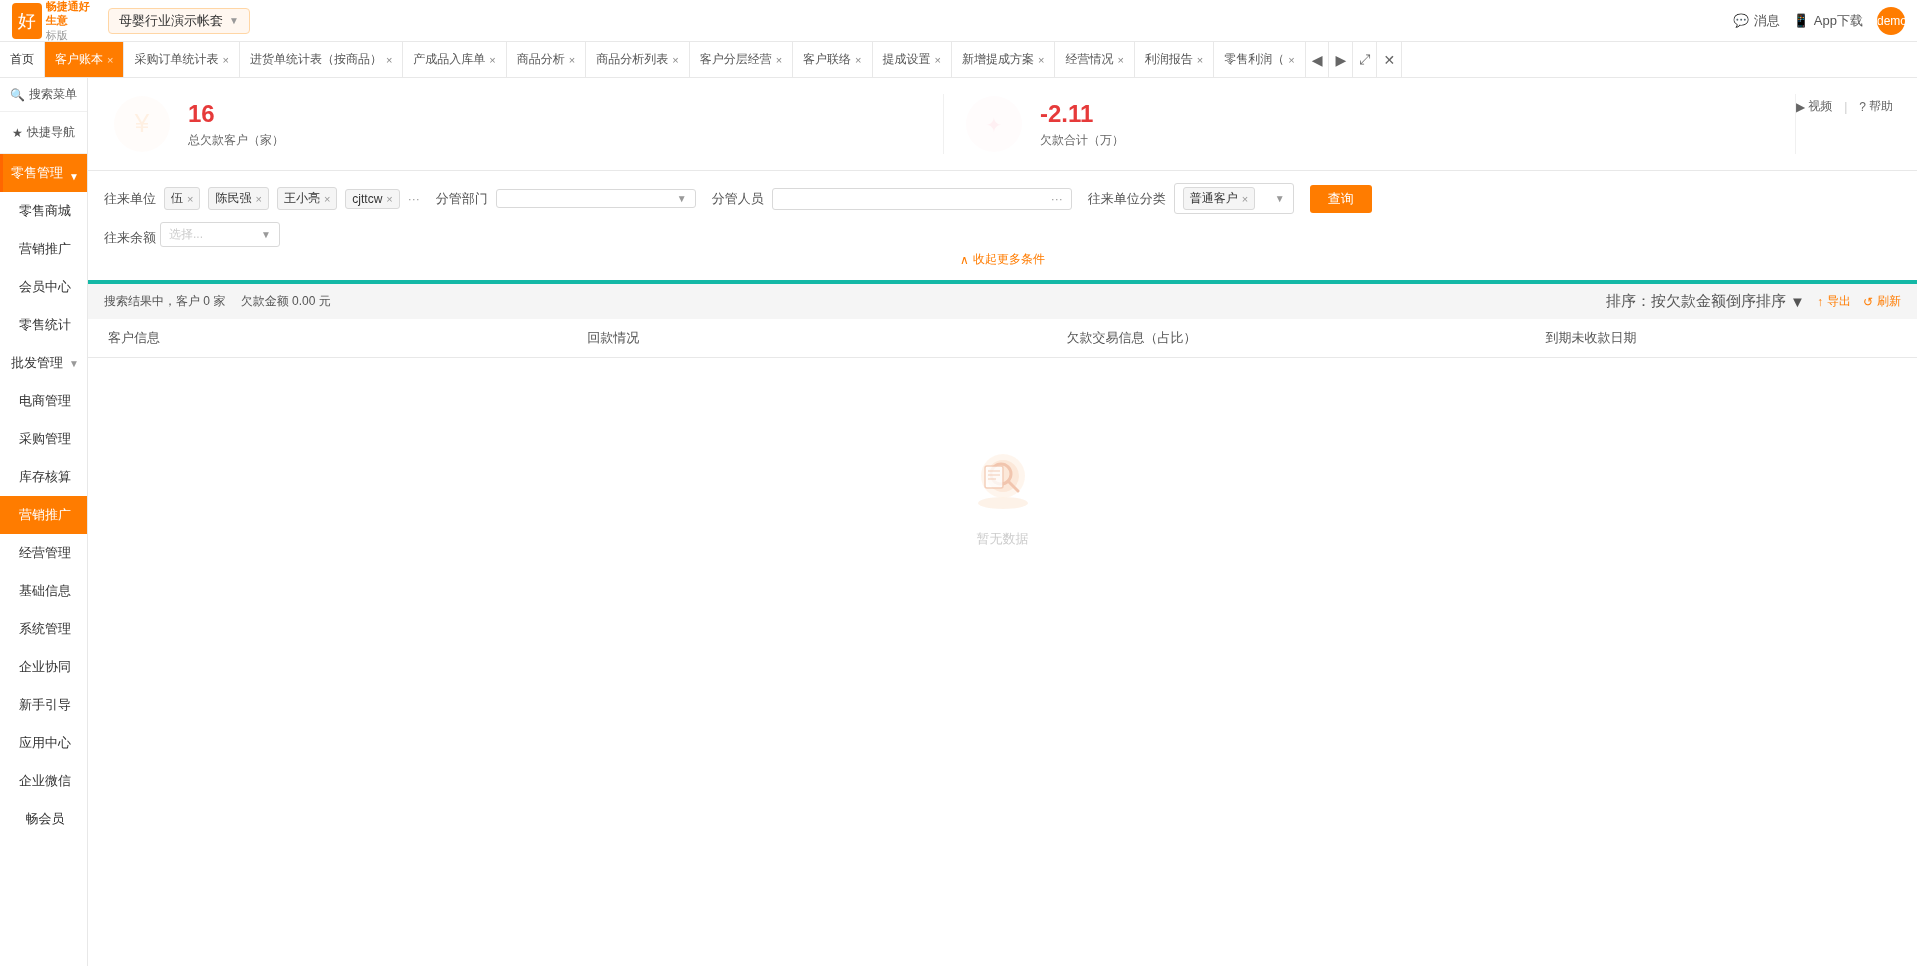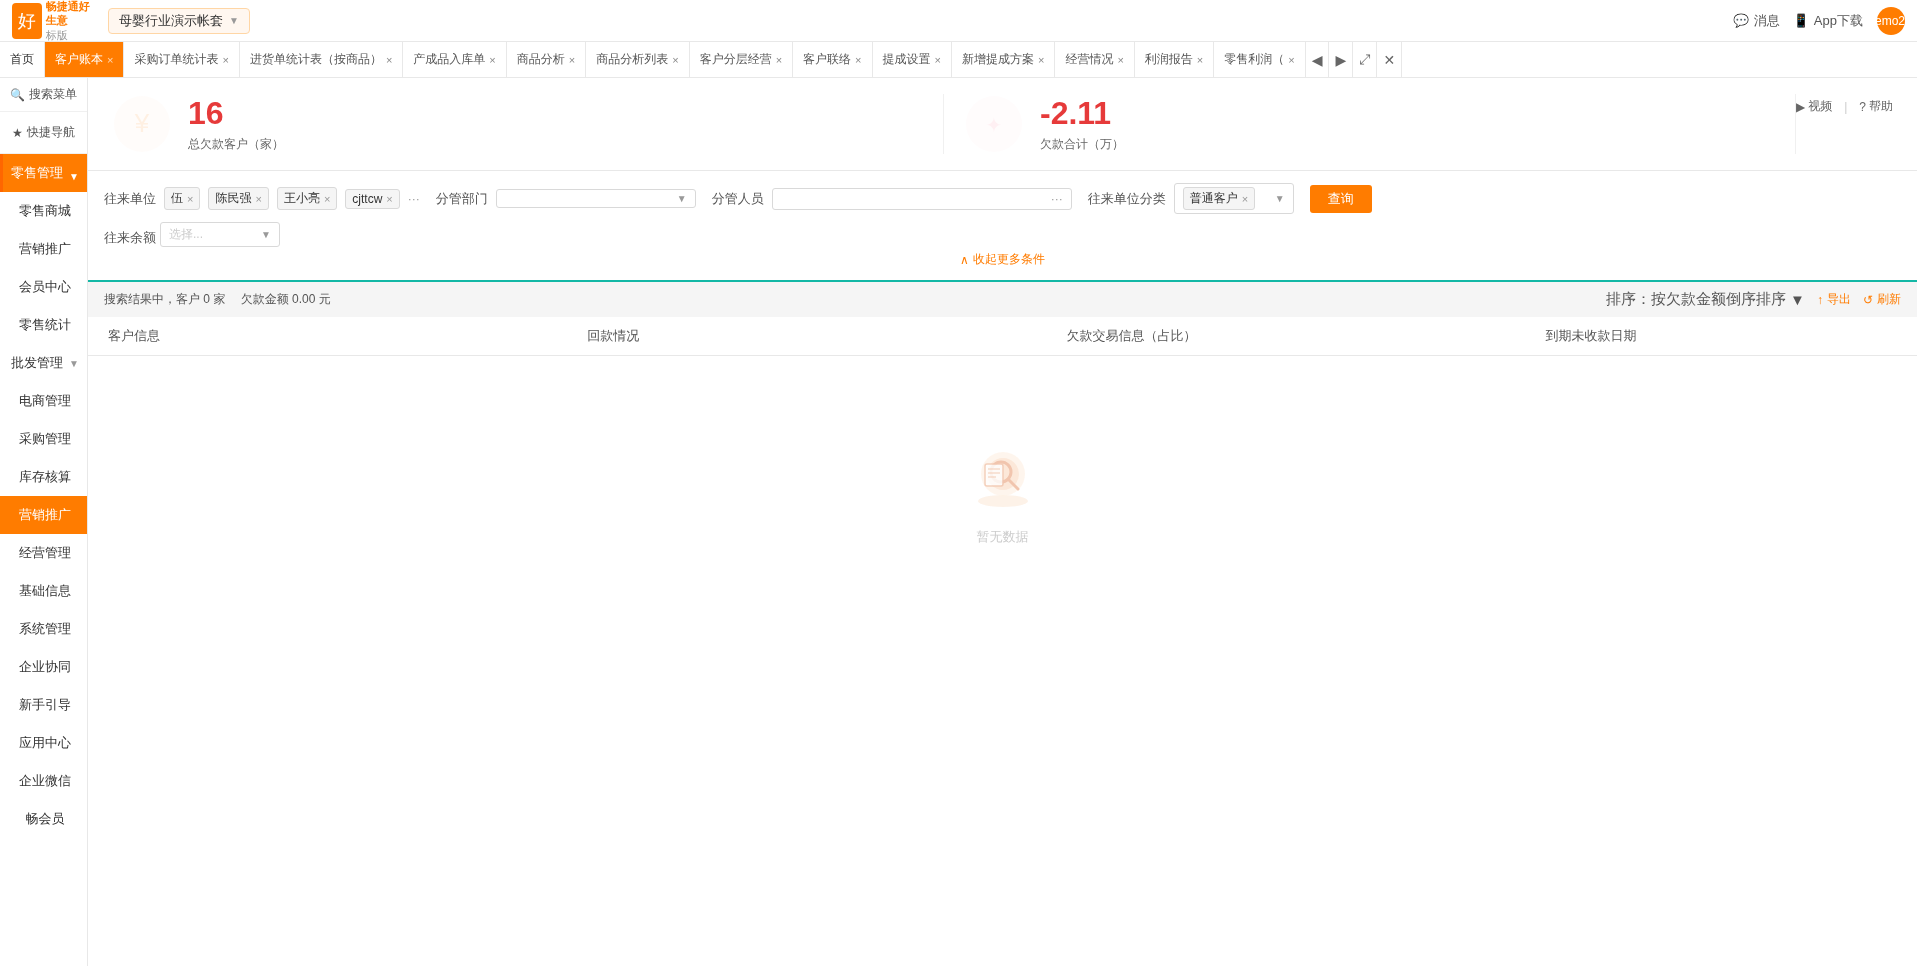--- a/index.html
+++ b/index.html
@@ -22,21 +22,21 @@
     .account-selector {
       display: flex; align-items: center; background: #fff7f0; border: 1px solid #ffd6a5;
       border-radius: 4px; padding: 3px 10px; font-size: 13px; color: #333; cursor: pointer;
       margin: 0 8px;
     }
     .account-selector .arrow { margin-left: 6px; color: #999; font-size: 10px; }
     .header-right { margin-left: auto; display: flex; align-items: center; gap: 14px; color: #555; font-size: 13px; }
     .header-right .msg-btn, .header-right .app-btn {
       display: flex; align-items: center; gap: 4px; cursor: pointer; color: #555;
     }
-    .avatar { width: 28px; height: 28px; border-radius: 50%; background: #ff7c00; color: #fff; display: flex; align-items: center; justify-content: flex-end; font-size: 12px; }
+    .avatar { width: 28px; height: 28px; border-radius: 50%; background: #ff7c00; color: #fff; display: flex; align-items: center; justify-content: flex-start; font-size: 12px; }
 
     
     .tab-bar {
       display: flex; align-items: center; background: #fff; border-bottom: 1px solid #e8e8e8;
       flex-shrink: 0; overflow: hidden; height: 36px;
     }
     .tab-item {
       display: flex; align-items: center; padding: 0 10px; height: 36px; font-size: 12px;
       border-right: 1px solid #e8e8e8; cursor: pointer; white-space: nowrap; color: #555;
       flex-shrink: 0;
@@ -85,30 +85,30 @@
       border-bottom: 1px solid #e8e8e8; flex-shrink: 0;
     }
     .stat-item {
       flex: 1; display: flex; align-items: center; gap: 16px;
       border-right: 1px solid #f0f0f0; padding: 0 20px;
     }
     .stat-item:first-child { padding-left: 0; }
     .stat-item:last-child { border-right: none; }
     .stat-icon { width: 60px; height: 60px; opacity: 0.15; flex-shrink: 0; display: flex; align-items: center; justify-content: center; }
     .stat-info { }
-    .stat-value { font-size: 32px; font-weight: bold; }
+    .stat-value { font-size: 24px; font-weight: bold; }
     .stat-value.red { color: #e63a3a; }
     .stat-value.dark { color: #333; text-decoration: underline; }
     .stat-label { font-size: 12px; color: #666; margin-top: 4px; }
     .stat-video-help { margin-left: auto; display: flex; align-items: center; gap: 12px; font-size: 12px; color: #666; align-self: flex-start; padding-top: 4px; }
     .stat-video-help span { cursor: pointer; display: flex; align-items: center; gap: 3px; }
 
     
     .filter-area {
-      background: #fff; padding: 12px 16px; border-bottom: 2px solid #14b8a6; flex-shrink: 0;
+      background: #fff; padding: 12px 16px; border-bottom: 4px solid #14b8a6; flex-shrink: 0;
     }
     .filter-row { display: flex; align-items: center; flex-wrap: wrap; gap: 8px; margin-bottom: 8px; }
     .filter-label { color: #555; font-size: 13px; white-space: nowrap; }
     .filter-tag {
       display: inline-flex; align-items: center; background: #f5f5f5; border: 1px solid #d9d9d9;
       border-radius: 3px; padding: 2px 6px; font-size: 12px; gap: 4px; color: #333;
     }
     .filter-tag .x { color: #999; cursor: pointer; font-size: 11px; }
     .filter-more { color: #999; font-size: 12px; cursor: pointer; }
     .filter-select {

